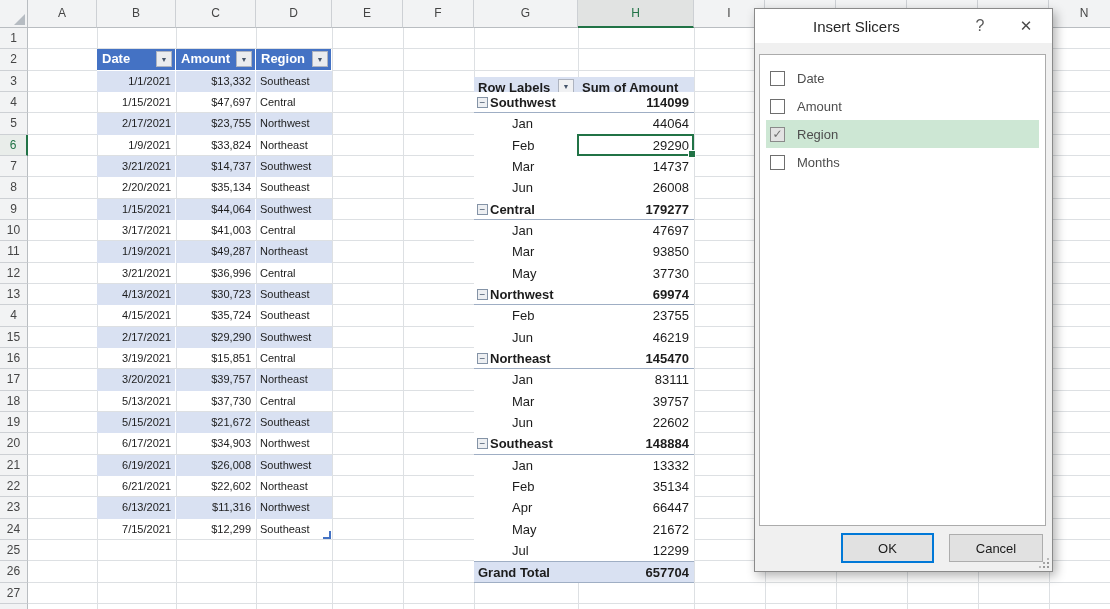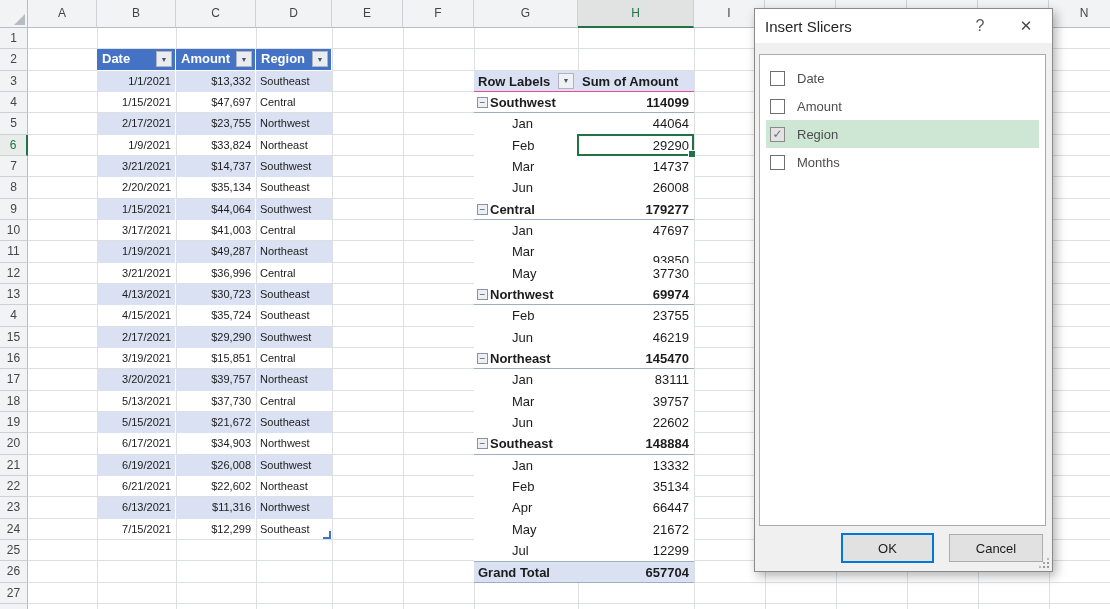--- a/index.html
+++ b/index.html
@@ -38,33 +38,33 @@
   .c.r{text-align:right;}
   .sep{position:absolute;top:0;width:1px;height:100%;background:rgba(255,255,255,.95);}
   #tbl-handle{position:absolute;width:6px;height:6px;border-right:2px solid #4472C4;border-bottom:2px solid #4472C4;}
 
   
   .prow{position:absolute;box-sizing:border-box;font-size:13px;color:#1c1c1c;background:#fff;}
   .prow .lab{position:absolute;left:0;top:0;height:100%;line-height:21px;white-space:nowrap;}
   .prow .val{position:absolute;right:5px;top:0;height:100%;line-height:21px;text-align:right;}
   .prow.hdr,.prow.grand{background:#D9E1F2;font-weight:bold;}
   .prow.group{font-weight:bold;border-bottom:1px solid #9FAEC4;}
-  .prow.hdr{border-bottom:1px solid #ec4899;}
+  .prow.hdr{border-bottom:3px solid #ec4899;margin-top:6px;}
   .prow.grand{border-top:1px solid #9FAEC4;border-bottom:1px solid #9FAEC4;}
   .collapse-box{position:absolute;left:3px;top:5px;width:11px;height:11px;box-sizing:border-box;border:1px solid #8493A6;
           background:#EDEFF2;color:#44546A;font-size:10px;line-height:9px;text-align:center;font-weight:400;}
 
   
   #selbox{position:absolute;box-sizing:border-box;border:2px solid #217346;}
   #fillhandle{position:absolute;right:-4px;bottom:-4px;width:6px;height:6px;background:#217346;border:1px solid #fff;}
 
   
   #dialog{position:absolute;left:754px;top:8px;width:299px;height:564px;box-sizing:border-box;
           background:#F0F0F0;border:1px solid #8A8A8A;box-shadow:3px 4px 10px rgba(0,0,0,.3);}
-  .dlg-title{position:absolute;left:0;top:0;right:0;height:34px;background:#fff;display:flex;align-items:center;}
+  .dlg-title{position:absolute;left:0;top:0;right:0;height:34px;background:#fff;display:flex;align-items:center;padding-left:48px;}
   .dlg-title-text{font-size:15px;color:#262626;padding-left:10px;flex:1;}
   .dlg-help{width:40px;text-align:center;font-size:16px;color:#5a5a5a;cursor:default;}
   .dlg-close{width:52px;text-align:center;font-size:15px;color:#4a4a4a;cursor:default;}
   .dlg-list{position:absolute;left:4px;top:45px;width:287px;height:472px;box-sizing:border-box;
           background:#fff;border:1px solid #ABABAB;padding-top:9px;overflow:hidden;}
   .slicer-item{position:relative;height:28px;margin:0 6px;display:flex;align-items:center;}
   .slicer-item.hl{background:#CDE7D4;}
   .cb{width:15px;height:15px;box-sizing:border-box;border:1px solid #6E6E6E;background:#fff;margin-left:4px;
       font-size:12px;line-height:13px;text-align:center;color:#6E6E6E;flex:0 0 auto;}
   .cb.on{background:#E3E3E3;border-color:#8A8A8A;}
@@ -348,21 +348,21 @@
         <div class="collapse-box">−</div>
         <div class="lab" style="left: 16px;">Central</div>
         <div class="val" style="width: 106px;">179277</div>
       </div>
       <div class="prow" style="left: 474px; top: 219.97px; width: 220px; height: 21.33px;">
         <div class="lab" style="left: 38px;">Jan</div>
         <div class="val" style="width: 106px;">47697</div>
       </div>
       <div class="prow" style="left: 474px; top: 241.3px; width: 220px; height: 21.33px;">
         <div class="lab" style="left: 38px;">Mar</div>
-        <div class="val" style="width: 106px; margin-top: 9px;">93850</div>
+        <div class="val" style="width: 106px;">93850</div>
       </div>
       <div class="prow" style="left: 474px; top: 262.63px; width: 220px; height: 21.33px;">
         <div class="lab" style="left: 38px;">May</div>
         <div class="val" style="width: 106px;">37730</div>
       </div>
       <div class="prow group" style="left: 474px; top: 283.96px; width: 220px; height: 21.33px;">
         <div class="collapse-box">−</div>
         <div class="lab" style="left: 16px;">Northwest</div>
         <div class="val" style="width: 106px;">69974</div>
       </div>

